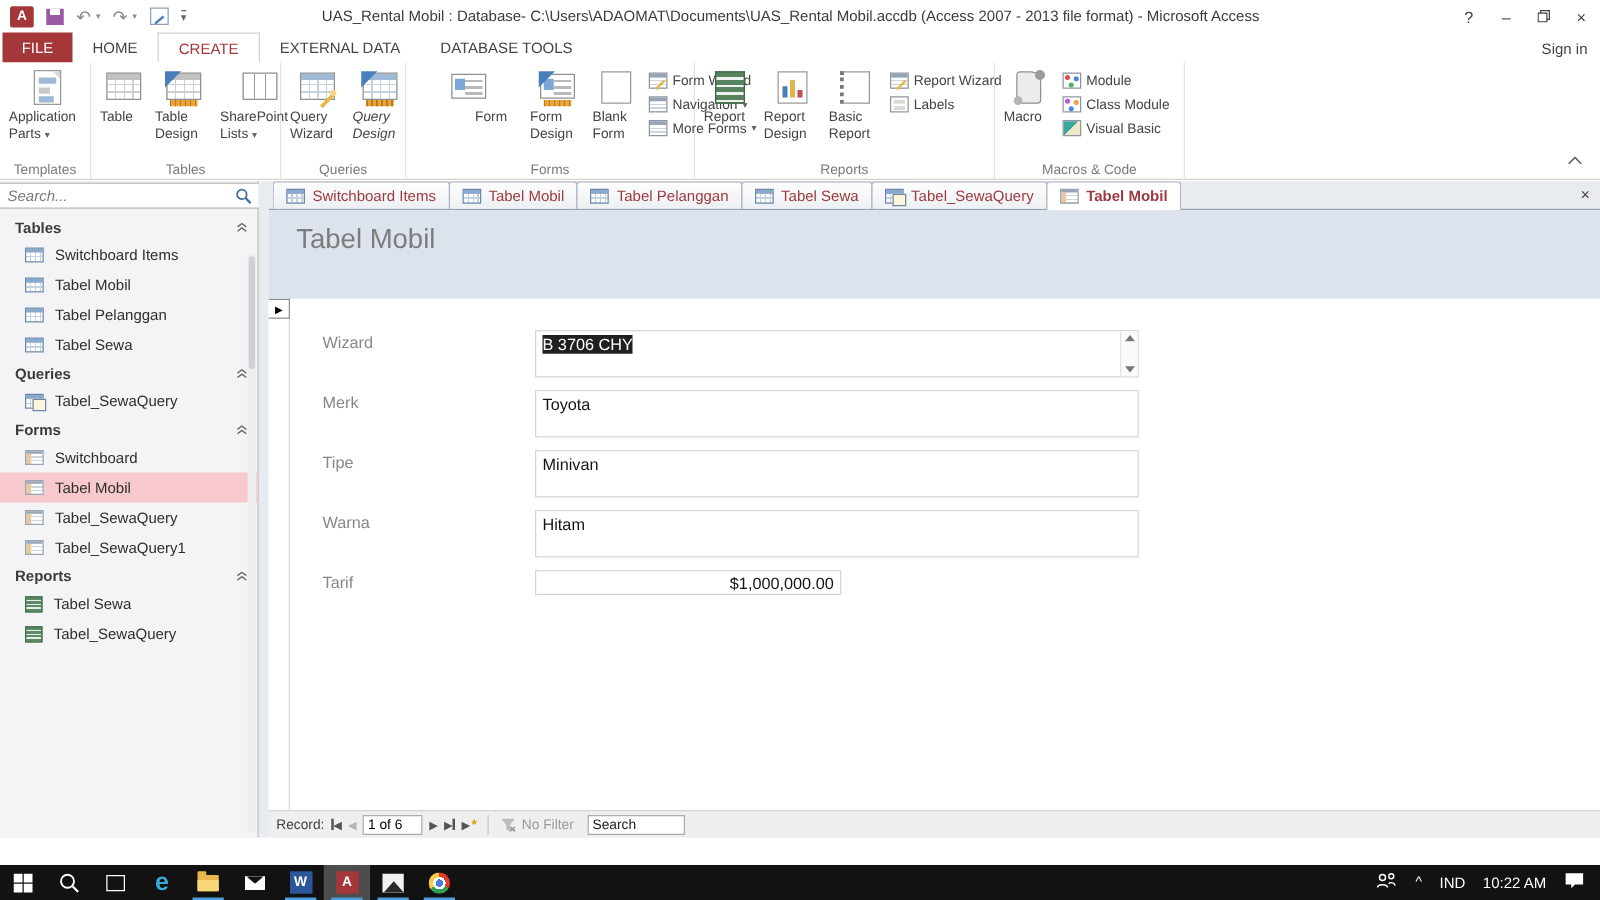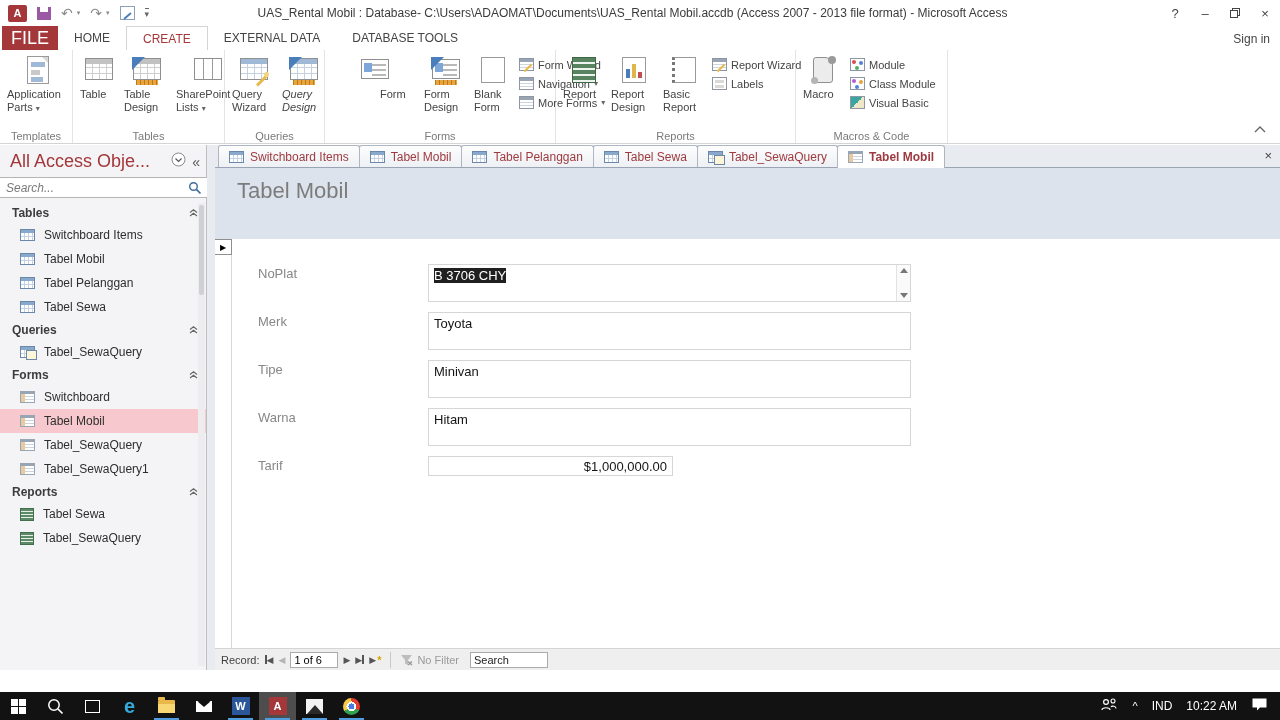--- a/index.html
+++ b/index.html
@@ -18,21 +18,21 @@
   .qat-dd { font-size:7px; color:#8a8a8a; margin-left:-6px; }
   .qat-touch { width:15px; height:14px; border:1px solid #8aa0bc; position:relative; background:#fff; }
   .qat-touch::after { content:""; position:absolute; left:2px; top:8px; width:9px; height:2px; background:#4a7ebb; transform:rotate(-40deg); }
   .qat-custom { font-size:9px; color:#666; border-top:1px solid #666; line-height:1; padding-top:1px; }
   .tb-title { position:absolute; left:0; right:15px; text-align:center; font-size:12px; color:#3b3b3b; }
   .wincontrols { position:absolute; right:0; top:0; height:26px; display:flex; z-index:2; }
   .winbtn { width:30px; height:26px; display:flex; align-items:center; justify-content:center; font-size:13px; color:#444; }
 
   
   .tabrow { position:absolute; top:26px; left:0; right:0; height:24px; background:#fff; display:flex; align-items:flex-end; }
-  .file-tab { width:56px; height:24px; background:#A4373A; color:#fff; font-size:18px; display:flex; align-items:center; justify-content:center; margin-left:2px; }
+  .file-tab { width:56px; height:24px; background:#A4373A; color:#fff; font-size:12px; display:flex; align-items:center; justify-content:center; margin-left:2px; }
   .rtab { height:24px; padding:0 16px; font-size:12px; color:#444; display:flex; align-items:center; }
   .rtab.active { background:#fff; border:1px solid #d4d4d4; border-bottom:none; color:#A4373A; }
   .signin { position:absolute; right:10px; bottom:4px; font-size:12px; color:#444; }
 
   
   .ribbon { position:absolute; top:50px; left:0; right:0; height:94px; background:#fff; border-bottom:1px solid #d4d4d4; display:flex; }
   .rgroup { position:relative; border-right:1px solid #e4e4e4; display:flex; align-items:flex-start; padding:3px 4px 16px; }
   .rgroup-label { position:absolute; bottom:1px; left:0; right:0; text-align:center; font-size:11px; color:#7a7a7a; }
   .bigbtn { display:flex; flex-direction:column; align-items:center; padding:1px 3px; }
   .bigbtn .lbl { font-size:11px; color:#444; line-height:1.15; margin-top:2px; }
@@ -388,30 +388,20 @@
     <span class="ribbon-collapse">
       <svg width="12" height="7">
           <path d="M1 6 L6 1 L11 6" fill="none" stroke="#666" stroke-width="1.4"></path>
         </svg>
     </span>
   </div>
 
   <div class="workspace">
 
     <div class="navpane">
-      <div class="nav-title">
-        <span class="t">All Access Obje...</span>
-        <span class="circ">
-          <svg width="15" height="15">
-              <circle cx="7.5" cy="7.5" r="6.5" fill="#fff" stroke="#8a8a8a"></circle>
-              <path d="M4.5 6.5 L7.5 9.5 L10.5 6.5" fill="none" stroke="#555" stroke-width="1.2"></path>
-            </svg>
-        </span>
-        <span class="nav-collapse">«</span>
-      </div>
       <div class="nav-search">
         <input type="text" placeholder="Search..." style="">
         <span class="mag">
           <svg width="14" height="14">
               <circle cx="5.5" cy="5.5" r="3.8" fill="none" stroke="#3e6b9a" stroke-width="1.4"></circle>
               <line x1="8.4" y1="8.4" x2="12.5" y2="12.5" stroke="#3e6b9a" stroke-width="1.7"></line>
             </svg>
         </span>
       </div>
 
@@ -523,21 +513,21 @@
         <div class="ft">Tabel Mobil</div>
       </div>
 
       <div class="detail">
         <div class="selector">
           <div class="marker">
               <span>▶</span>
             </div>
         </div>
 
-        <div class="f-label" style="top:27px;">NoPlat</div>
+        <div class="f-label" style="top:27px;">Wizard</div>
         <div class="f-box" style="top:25px;">
           <span class="sel">B 3706 CHY</span>
           <span class="f-scroll">
               <span class="tri-up"></span>
               <span class="tri-dn"></span>
             </span>
         </div>
 
         <div class="f-label" style="top:75px;">Merk</div>
         <div class="f-box" style="top:73px;"><span>Toyota</span></div>

